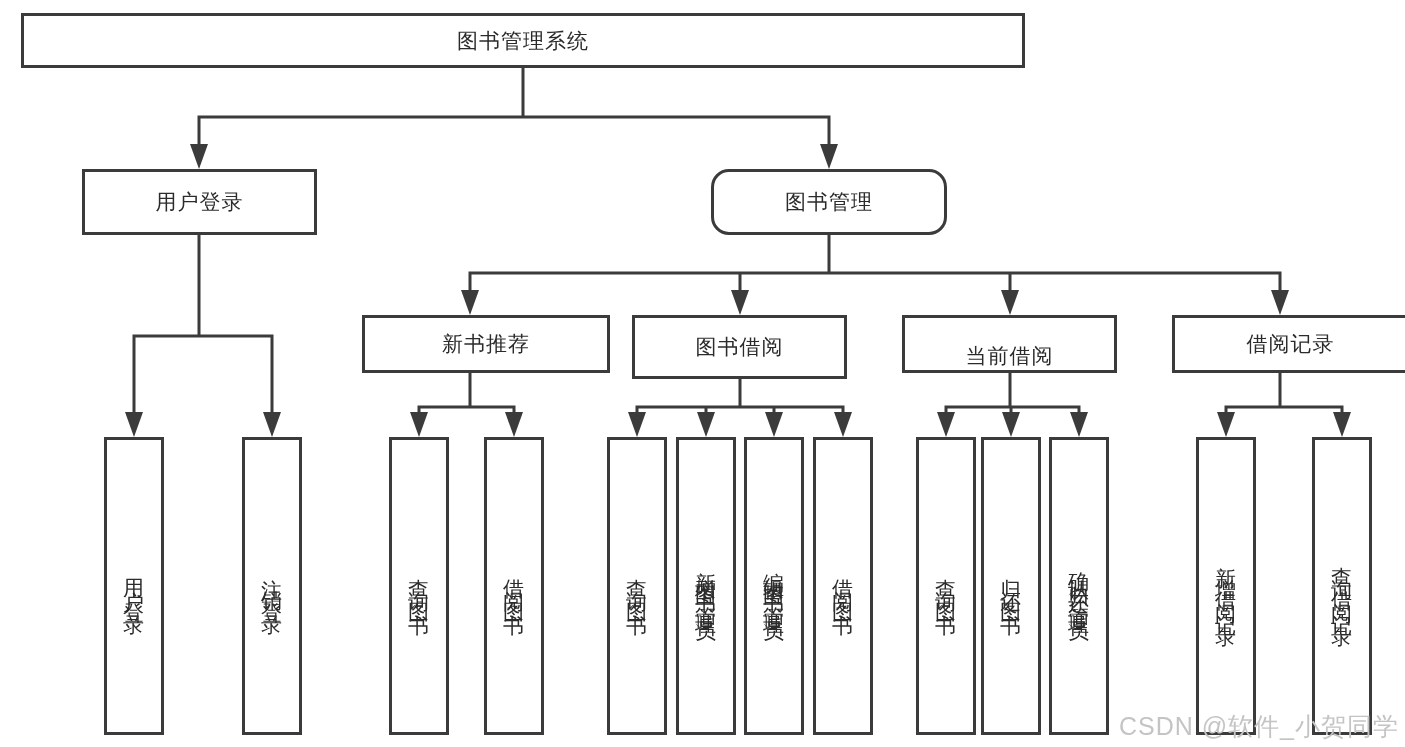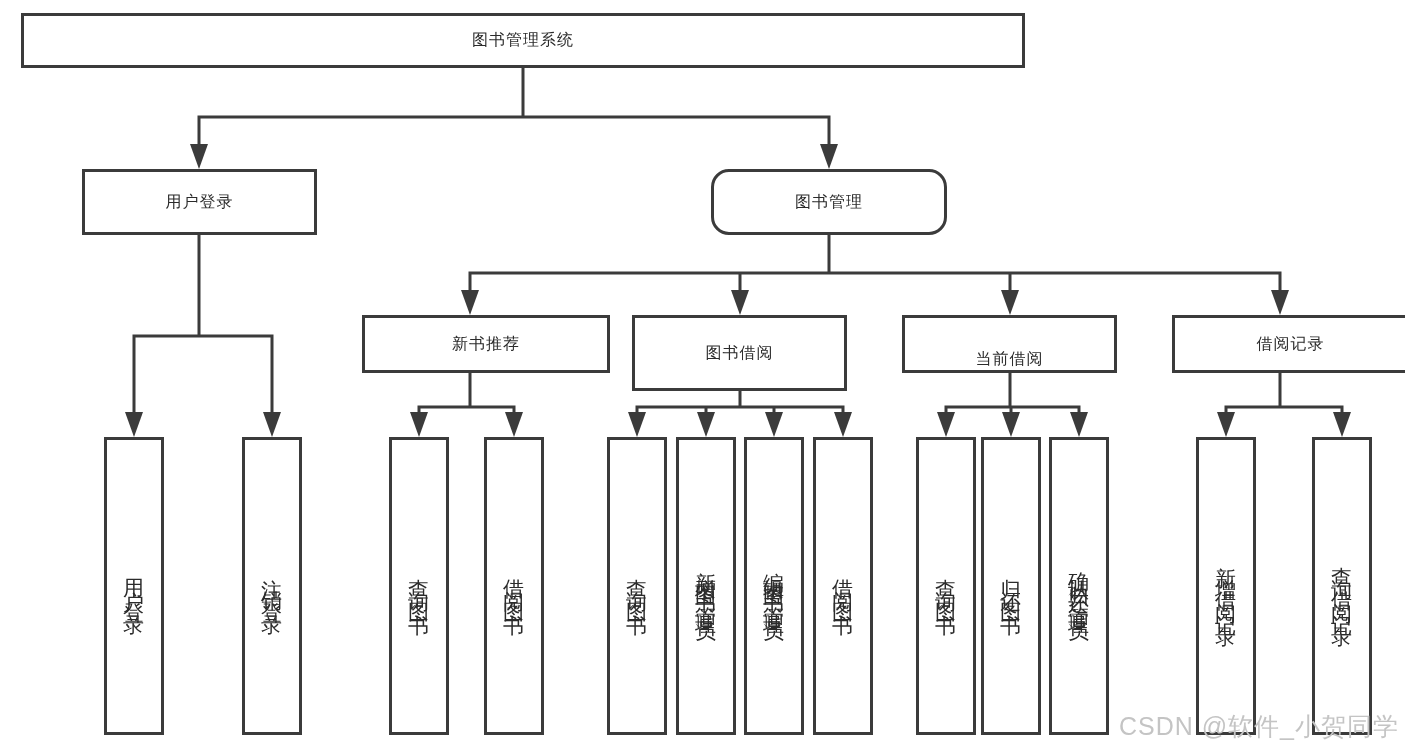--- a/index.html
+++ b/index.html
@@ -20,21 +20,21 @@
   .hbox {
     position: absolute;
     box-sizing: border-box;
     border: 3px solid #3b3b3b;
     background: #ffffff;
     display: flex;
     align-items: center;
     justify-content: center;
   }
   .hbox .lbl {
-    font-size: 16px;
+    font-size: 21px;
     color: #2b2b2b;
     letter-spacing: 1px;
     white-space: nowrap;
   }
   .vbox {
     position: absolute;
     box-sizing: border-box;
     border: 3px solid #3b3b3b;
     background: #ffffff;
     width: 60px;
@@ -109,21 +109,21 @@
   <div class="hbox" style="left:82px; top:169px; width:235px; height:66px;">
     <span class="lbl">用户登录</span>
   </div>
   <div class="hbox" style="left:711px; top:169px; width:236px; height:66px;border-radius:18px;">
     <span class="lbl">图书管理</span>
   </div>
 
   <div class="hbox" style="left:362px; top:315px; width:248px; height:58px;">
     <span class="lbl">新书推荐</span>
   </div>
-  <div class="hbox" style="left:632px; top:315px; width:215px; height:76px;">
+  <div class="hbox" style="left:632px; top:315px; width:215px; height:64px;">
     <span class="lbl">图书借阅</span>
   </div>
   <div class="hbox" style="left:902px; top:315px; width:215px; height:58px;align-items:flex-end;">
     <span class="lbl">当前借阅</span>
   </div>
   <div class="hbox" style="left:1172px; top:315px; width:237px; height:58px;">
     <span class="lbl">借阅记录</span>
   </div>
 
   <div class="vbox" style="left:104px;">

